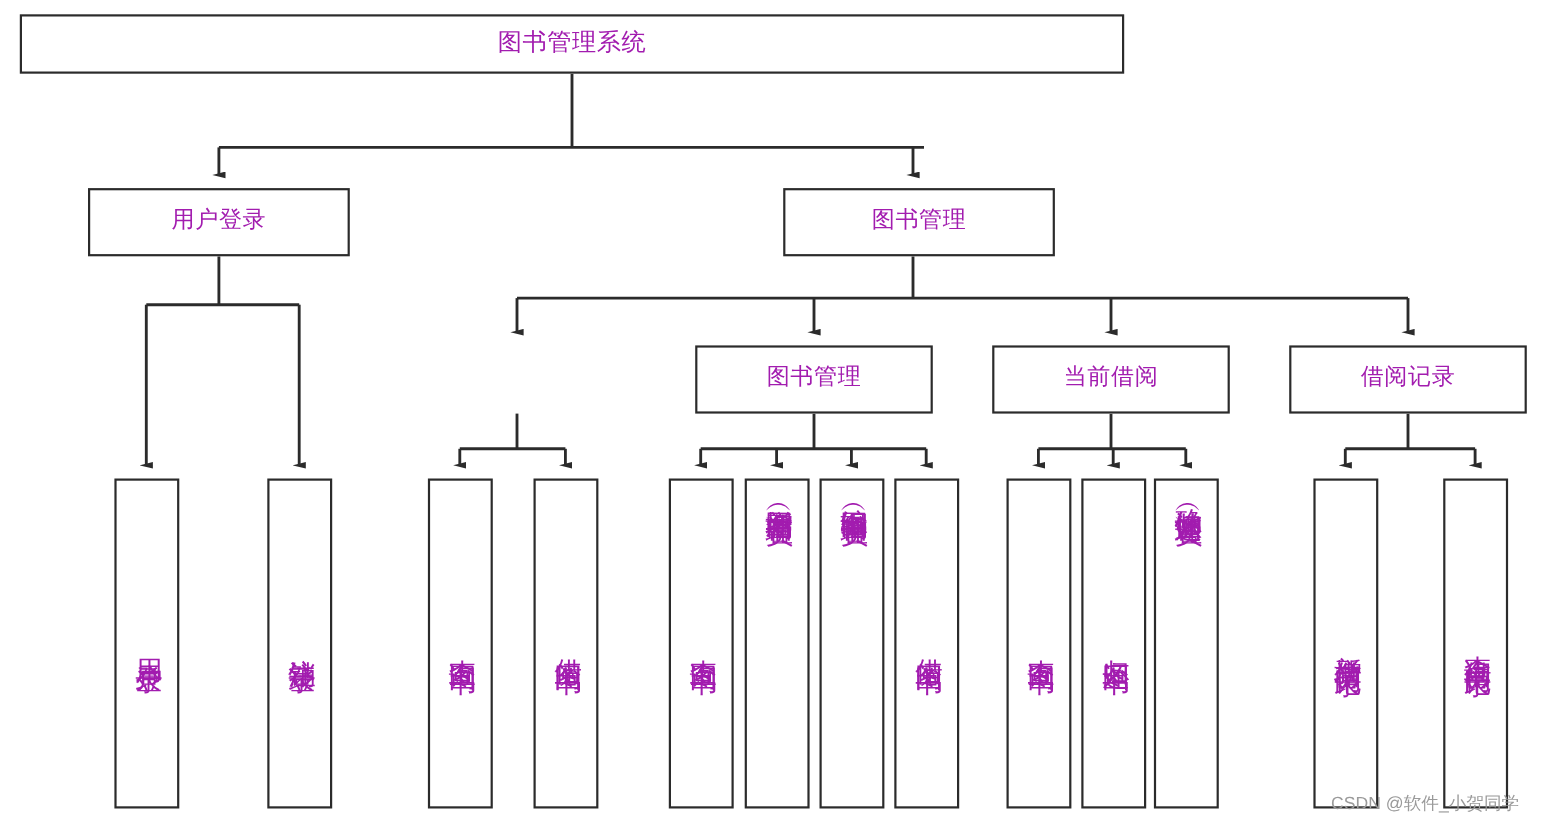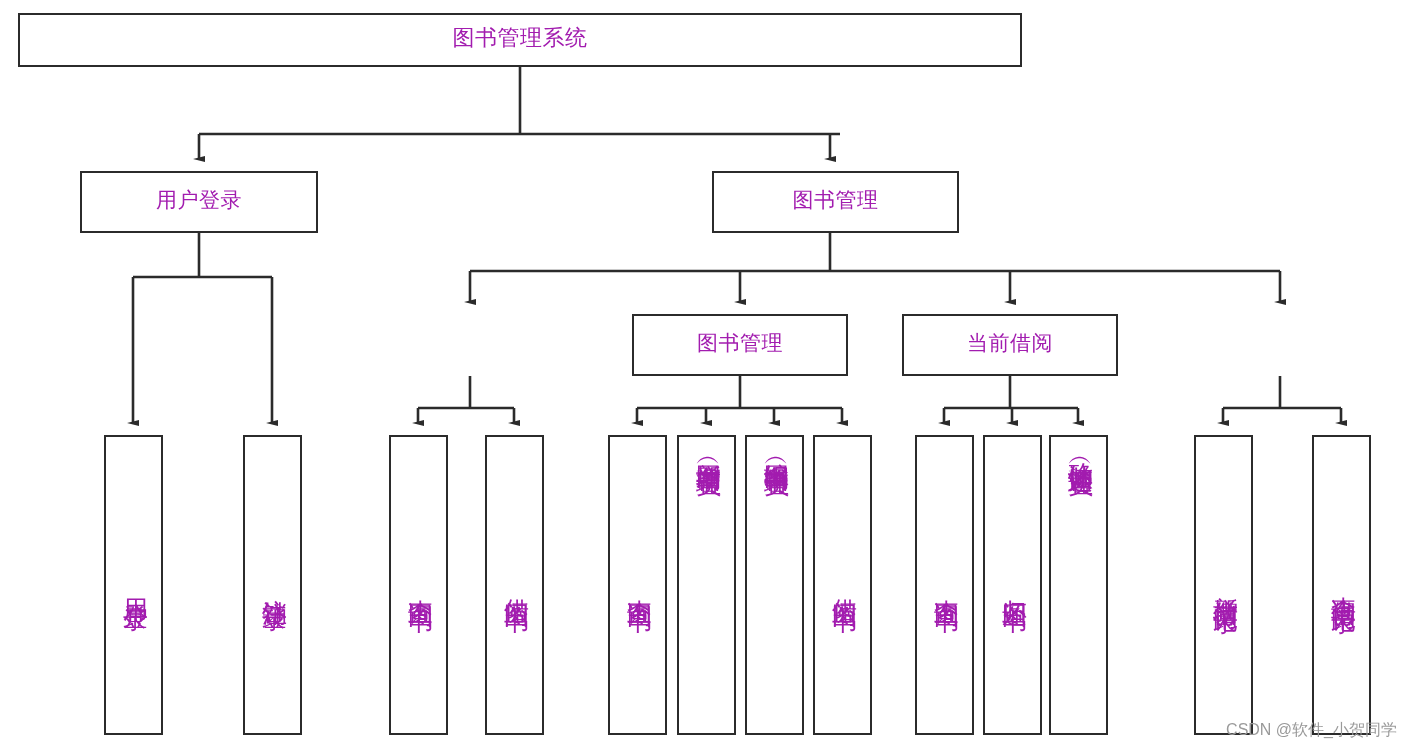--- a/index.html
+++ b/index.html
@@ -64,21 +64,21 @@
   .node.vert.tall-text .label {
     font-size: 25px;
     letter-spacing: 1.5px;
   }
   .node.vert.center-text {
     align-items: center;
     padding-top: 0;
   }
   .watermark {
     position: absolute;
-    right: 8px;
+    right: 24px;
     bottom: 6px;
     font-size: 16px;
     color: #9a9a9a;
     z-index: 5;
     white-space: nowrap;
     font-family: "Liberation Sans", "DejaVu Sans", sans-serif;
   }
 </style>
 </head>
 <body>
@@ -149,20 +149,23 @@
 
 
   <div class="node horiz" style="left:632px; top:314px; width:216px; height:62px;">
     <span class="label">图书管理</span>
   </div>
 
   <div class="node horiz" style="left:902px; top:314px; width:216px; height:62px;">
     <span class="label">当前借阅</span>
   </div>
 
+  <div class="node horiz" style="left:1172px; top:314px; width:216px; height:62px;">
+    <span class="label">借阅记录</span>
+  </div>
 
   <div class="node vert center-text" style="left:104px; top:435px; width:59px; height:300px;">
     <span class="label">用户登录</span>
   </div>
 
   <div class="node vert center-text" style="left:243px; top:435px; width:59px; height:300px;">
     <span class="label">注销登录</span>
   </div>
 
   <div class="node vert center-text" style="left:389px; top:435px; width:59px; height:300px;">

